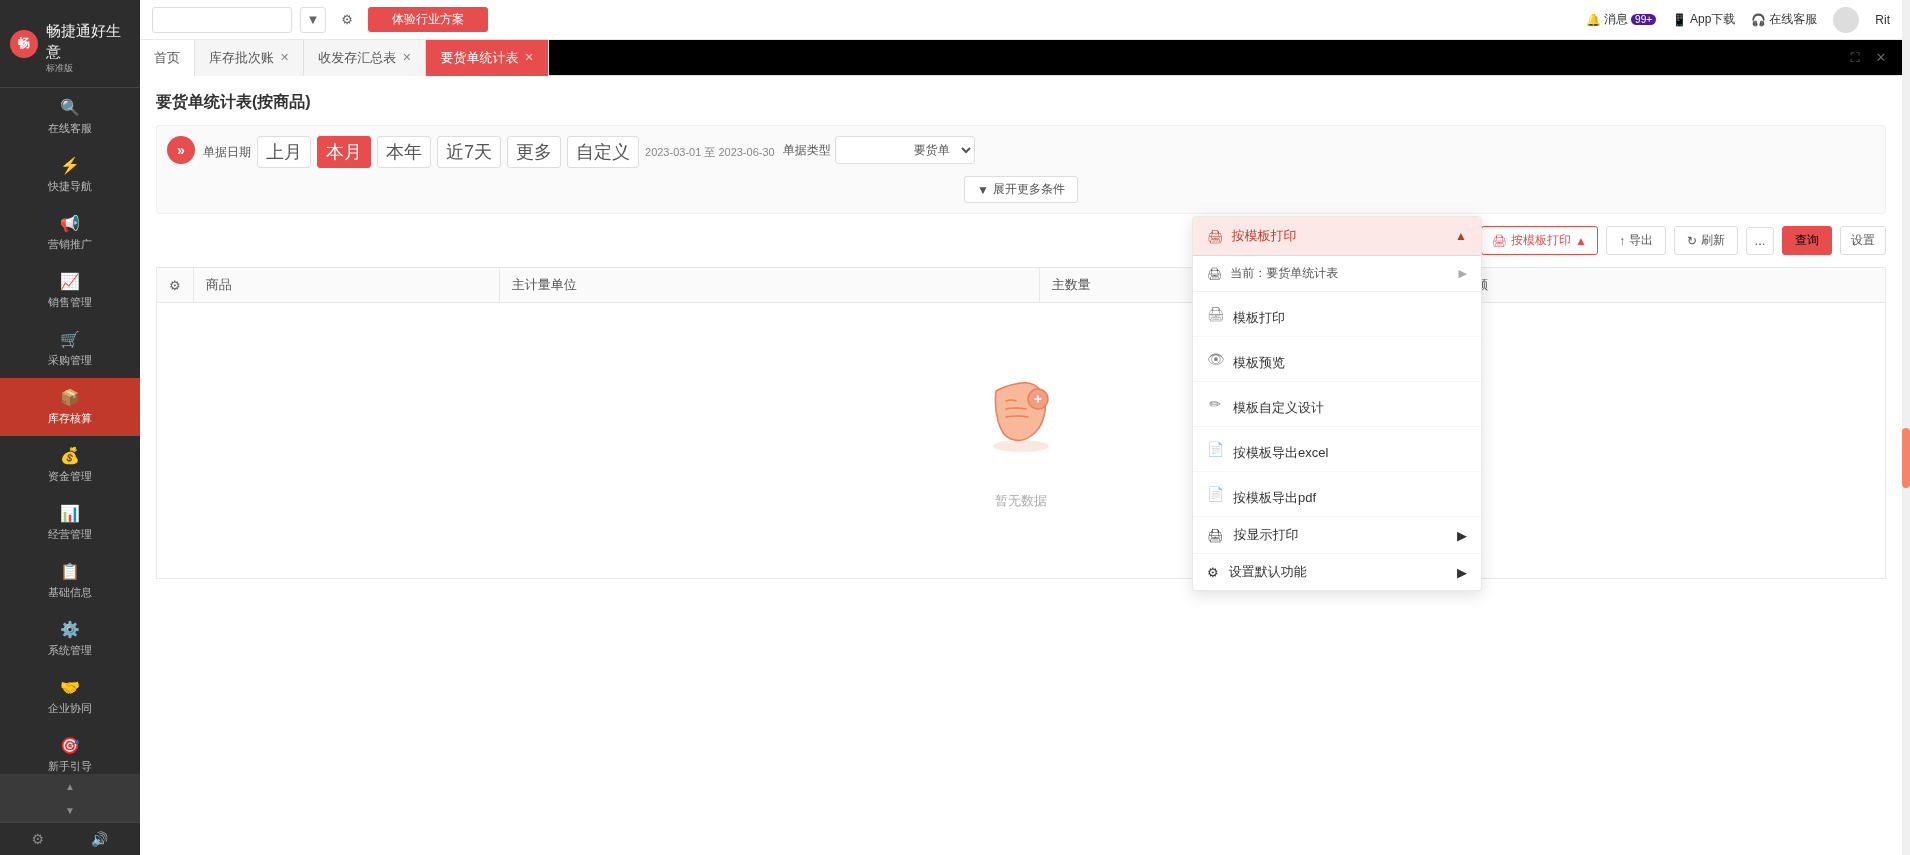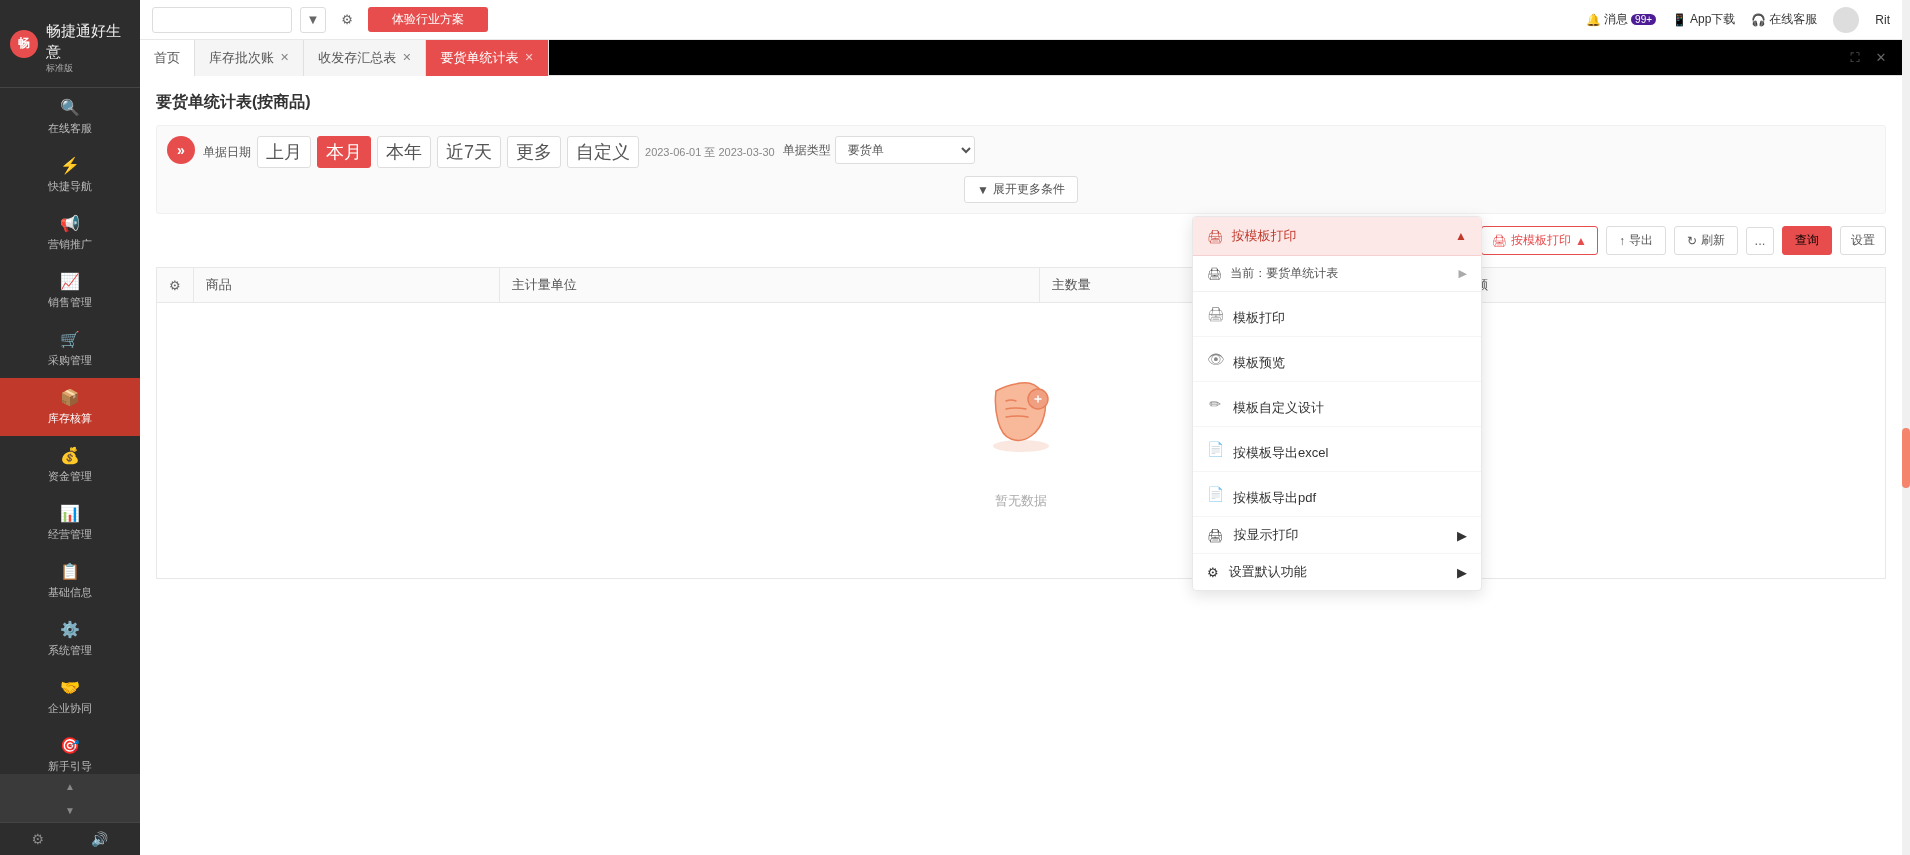--- a/index.html
+++ b/index.html
@@ -54,21 +54,21 @@
     .page-title { font-size: 16px; font-weight: bold; color: #333; margin-bottom: 12px; }
 
     
     .filter-bar { display: flex; align-items: flex-start; gap: 8px; margin-bottom: 12px; padding: 10px; background: #fafafa; border: 1px solid #f0f0f0; border-radius: 3px; flex-wrap: wrap; }
     .filter-expand-btn { width: 28px; height: 28px; background: #e84d4d; color: white; border: none; border-radius: 50%; display: flex; align-items: center; justify-content: center; cursor: pointer; font-size: 14px; font-weight: bold; flex-shrink: 0; }
     .filter-section { display: flex; align-items: center; gap: 6px; flex-wrap: wrap; }
     .filter-label { font-size: 12px; color: #555; white-space: nowrap; }
     .filter-date-btn { padding: 3px 8px; font-size: 18px; border: 1px solid #ddd; border-radius: 3px; cursor: pointer; background: #fff; color: #555; }
     .filter-date-btn.active { background: #e84d4d; color: white; border-color: #e84d4d; }
     .filter-date-range { font-size: 11px; color: #888; white-space: nowrap; }
-    .filter-select { height: 28px; padding: 0 8px; border: 1px solid #ddd; border-radius: 3px; font-size: 12px; color: #555; background: #fff; min-width: 140px; }
+    .filter-select { height: 28px; padding: 0 8px; border: 1px solid #ddd; border-radius: 3px; font-size: 12px; color: #555; background: #fff; min-width: 140px; text-align: right; }
     .filter-type-section { display: flex; align-items: center; gap: 4px; }
     .filter-more-row { width: 100%; display: flex; justify-content: center; }
     .filter-expand-more { display: flex; align-items: center; gap: 4px; font-size: 12px; color: #555; cursor: pointer; padding: 4px 12px; border: 1px solid #ddd; border-radius: 3px; background: #fff; }
 
     
     .action-bar { display: flex; align-items: center; gap: 8px; margin-bottom: 12px; justify-content: flex-end; }
     .action-btn { display: flex; align-items: center; gap: 4px; padding: 5px 12px; border: 1px solid #ddd; border-radius: 3px; background: #fff; font-size: 12px; color: #555; cursor: pointer; }
     .action-btn.primary { background: #e84d4d; color: #000000; border-color: #e84d4d; font-family: Liberation Serif, serif; }
     .action-btn-template { display: flex; align-items: center; gap: 4px; padding: 5px 10px; border: 1px solid #e84d4d; border-radius: 3px; background: #fff; font-size: 12px; color: #e84d4d; cursor: pointer; }
     .action-more { width: 28px; height: 28px; display: flex; align-items: center; justify-content: center; border: 1px solid #ddd; border-radius: 3px; cursor: pointer; color: #666; background: #fff; }
@@ -235,21 +235,21 @@
     <div class="filter-bar">
       <button class="filter-expand-btn">»</button>
       <div class="filter-section">
         <span class="filter-label">单据日期</span>
         <button class="filter-date-btn">上月</button>
         <button class="filter-date-btn active">本月</button>
         <button class="filter-date-btn">本年</button>
         <button class="filter-date-btn">近7天</button>
         <button class="filter-date-btn">更多</button>
         <button class="filter-date-btn">自定义</button>
-        <span class="filter-date-range">2023-06-01 至 2023-03-30</span>
+        <span class="filter-date-range">2023-03-01 至 2023-06-30</span>
       </div>
       <div class="filter-type-section">
         <span class="filter-label">单据类型</span>
         <select class="filter-select">
           <option>要货单</option>
         </select>
       </div>
       <div class="filter-more-row">
         <button class="filter-expand-more">
           <span>▼</span>

